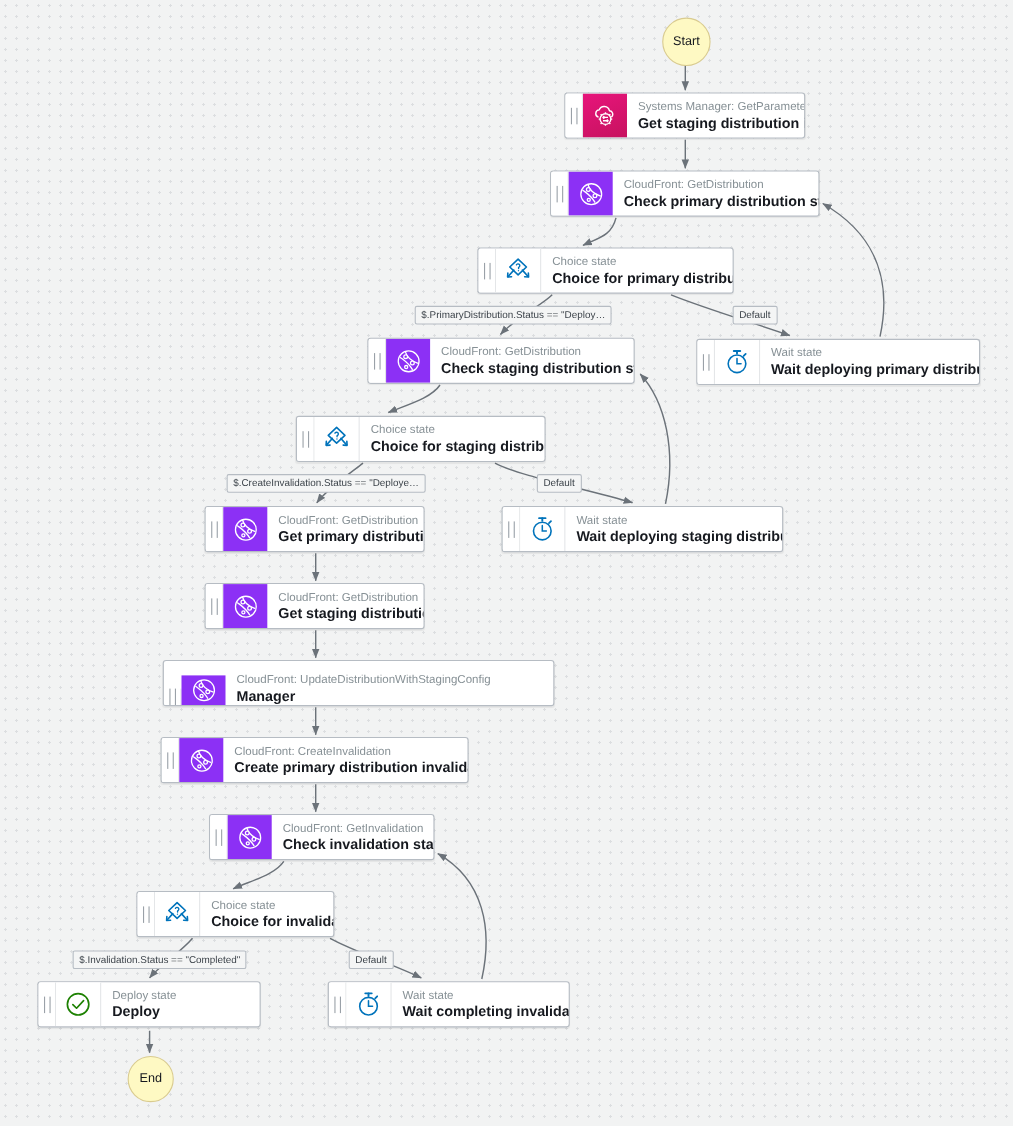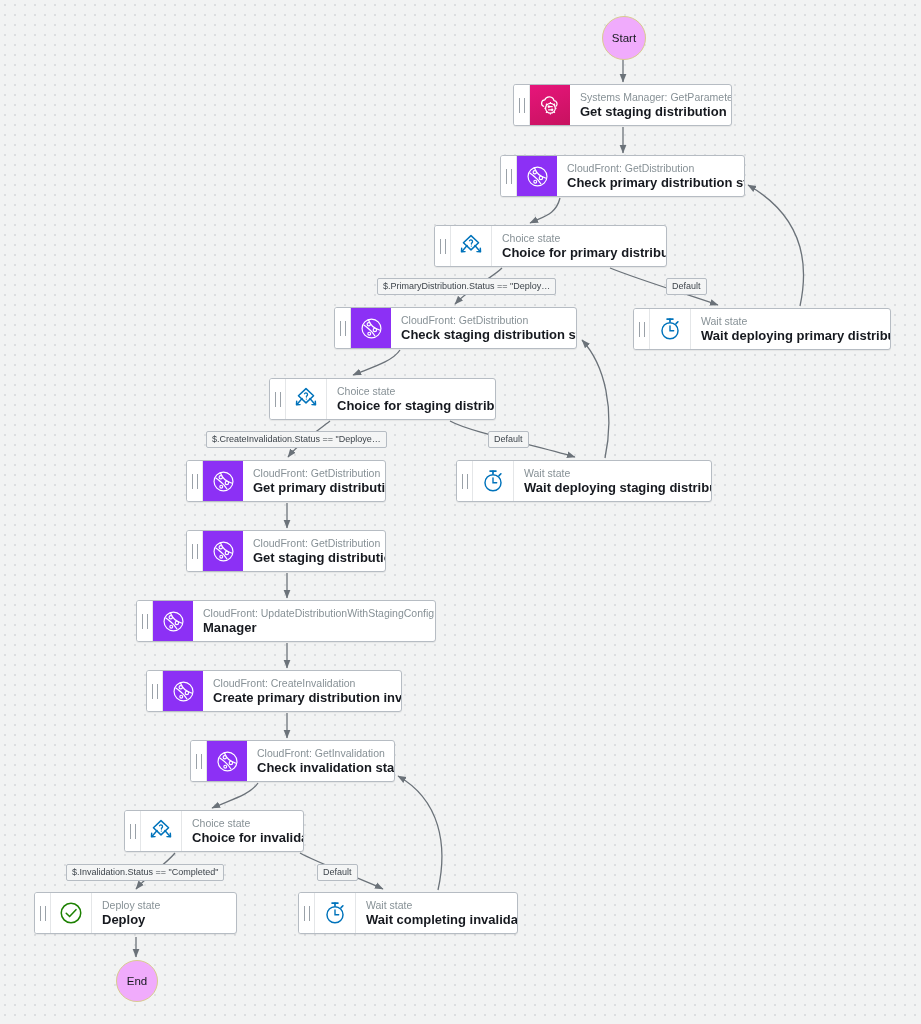--- a/index.html
+++ b/index.html
@@ -13,21 +13,21 @@
     background-position:0 0;
   }
   #canvas{position:relative;width:921px;height:1024px;}
 
   svg.edges{position:absolute;left:0;top:0;width:921px;height:1024px;overflow:visible;}
   .edge{fill:none;stroke:#6b7279;stroke-width:1.3;}
 
   
   .terminal{
     position:absolute;border-radius:50%;
-    background:#f0abfc;border:1px solid #d9cb8f;
+    background:#fef9c3;border:1px solid #d9cb8f;
     display:flex;align-items:center;justify-content:center;
     font-size:11.5px;color:#16191f;
   }
 
   
   .node{
     position:absolute;
     background:#ffffff;
     border:1px solid #b6bcc3;
     border-radius:3px;
@@ -293,42 +293,42 @@
               <circle cx="15.0" cy="13.3" r="1.5" fill="#8c30f5"></circle>
               <circle cx="10.0" cy="16.6" r="1.25" fill="#8c30f5"></circle>
             </g>
           </svg>
         </div>
         <div class="labels">
           <div class="lbl-type">CloudFront: GetDistribution</div>
           <div class="lbl-name">Get staging distribution</div>
         </div>
       </div>
-      <div class="node" style="left: 136px; top: 600px; width: 300px;">
+      <div class="node" style="left: 148px; top: 600px; width: 356px; align-items: flex-end;">
         <div class="grip">
           <i></i>
         </div>
         <div class="iconbox fill-cf">
           <svg width="27" height="27" viewBox="0 0 24 24">
             <g fill="none" stroke="#ffffff" stroke-width="1.05">
               <circle cx="12" cy="12" r="8.4"></circle>
               <path d="M5.0 8.6 C8 11 12 13.2 15.2 18.9"></path>
               <path d="M9.2 4.0 C10.2 7.6 12.4 11.2 19.6 13.6"></path>
               <circle cx="9.6" cy="8.2" r="1.5" fill="#8c30f5"></circle>
               <circle cx="15.0" cy="13.3" r="1.5" fill="#8c30f5"></circle>
               <circle cx="10.0" cy="16.6" r="1.25" fill="#8c30f5"></circle>
             </g>
           </svg>
         </div>
         <div class="labels">
           <div class="lbl-type">CloudFront: UpdateDistributionWithStagingConfig</div>
           <div class="lbl-name">Manager</div>
         </div>
       </div>
-      <div class="node" style="left: 146px; top: 670px; width: 256px;">
+      <div class="node" style="left: 146px; top: 670px; width: 280px;">
         <div class="grip">
           <i></i>
         </div>
         <div class="iconbox fill-cf">
           <svg width="27" height="27" viewBox="0 0 24 24">
             <g fill="none" stroke="#ffffff" stroke-width="1.05">
               <circle cx="12" cy="12" r="8.4"></circle>
               <path d="M5.0 8.6 C8 11 12 13.2 15.2 18.9"></path>
               <path d="M9.2 4.0 C10.2 7.6 12.4 11.2 19.6 13.6"></path>
               <circle cx="9.6" cy="8.2" r="1.5" fill="#8c30f5"></circle>

